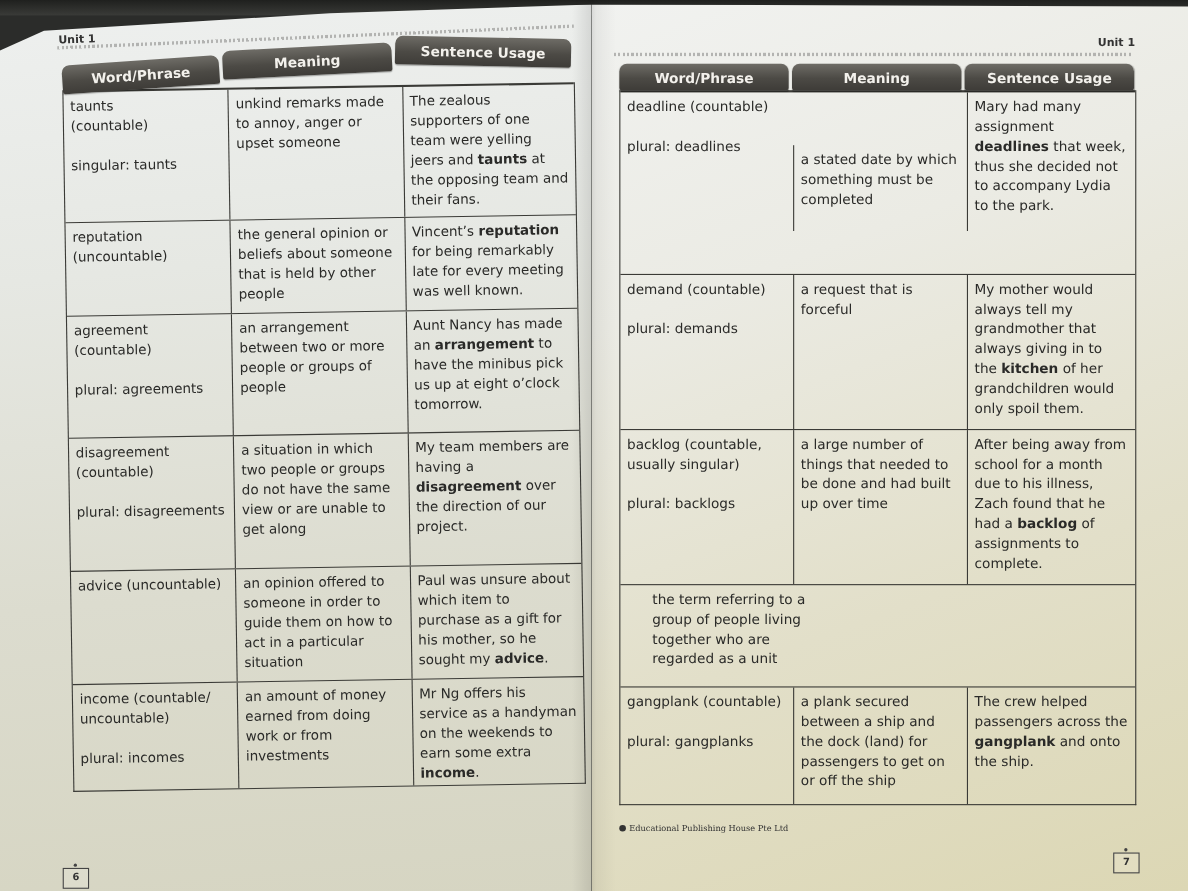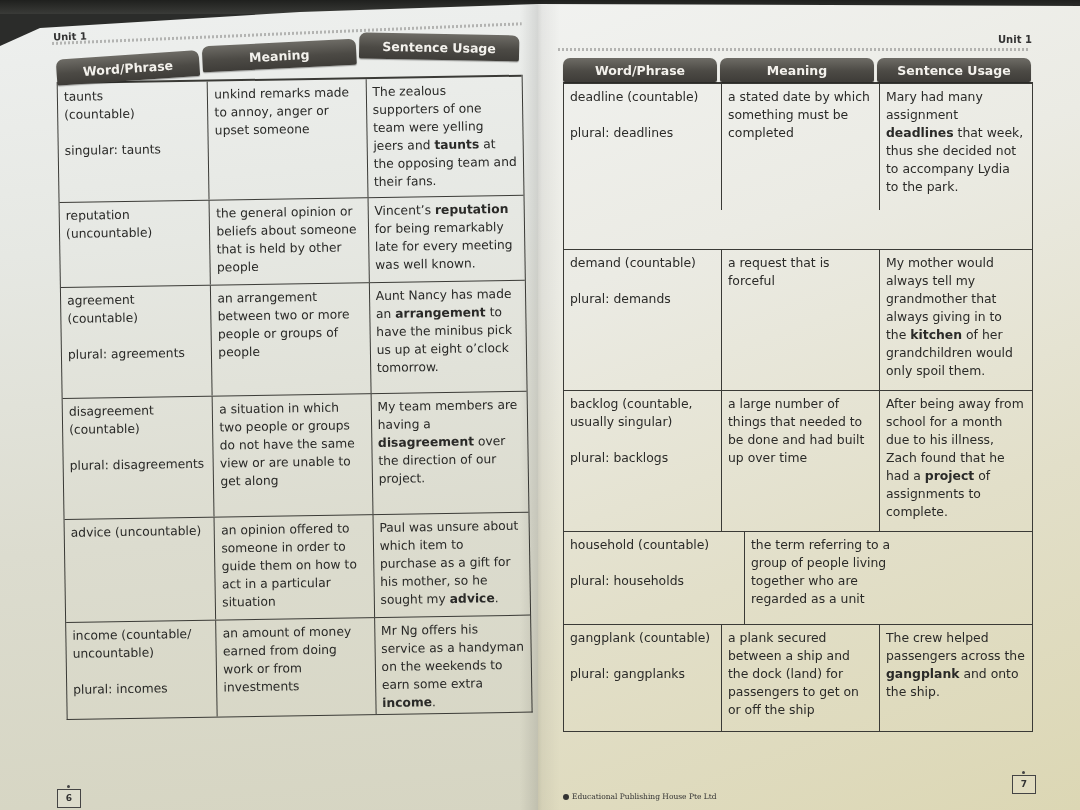--- a/index.html
+++ b/index.html
@@ -55,21 +55,21 @@
   .left-table .row .cell { font-size:12.3px; }
   .right-table { left:563px; top:58px; width:470px; }
 
   .page-num {
     position:absolute; width:22px; height:17px; border:1px solid #444;
     font-size:9px; font-weight:bold; text-align:center; line-height:17px; color:#333;
     background:rgba(255,255,255,.15);
   }
   .page-num::before { content:""; position:absolute; left:9px; top:-5px; width:3px; height:3px;
     background:#444; border-radius:50%; }
-  .copyright { position:absolute; left:563px; top:792px; font-size:7.5px; color:#333;
+  .copyright { position:absolute; left:563px; top:748px; font-size:7.5px; color:#333;
     font-family:"DejaVu Serif", serif; }
   .copyright .c-icon { display:inline-block; width:6px; height:6px; border-radius:50%;
     background:#333; margin-right:3px; vertical-align:middle; }
 </style>
 </head>
 <body>
 
 <div class="spread">
   <div class="top-dark"></div>
 
@@ -156,48 +156,43 @@
       <div class="hdr-cell" style="width:154px;height:24px;">Meaning</div>
       <div class="hdr-cell" style="width:154px;height:24px;">Sentence Usage</div>
     </div>
     <div class="body-grid" id="right-body">
         <div class="row" style="height: 126px;">
           <div class="cell" style="width: 157px;">
             <span class="word-line">deadline (countable)</span>
             <span class="gap"></span>
             <span class="word-line">plural: deadlines</span>
           </div>
-          <div class="cell" style="width: 158px;">a stated date by which something must be completed</div>
+          <div class="cell" style="width: 158px; margin-top: 48px;">a stated date by which something must be completed</div>
           <div class="cell" style="width: 153px;"><span>Mary had many assignment </span><b>deadlines</b><span> that week, thus she decided not to accompany Lydia to the park.</span></div>
         </div>
         <div class="row" style="height: 140px; margin-top: 39px;">
           <div class="cell" style="width: 157px;">
             <span class="word-line">demand (countable)</span>
             <span class="gap"></span>
             <span class="word-line">plural: demands</span>
           </div>
           <div class="cell" style="width: 158px;">a request that is forceful</div>
           <div class="cell" style="width: 153px;"><span>My mother would always tell my grandmother that always giving in to the </span><b>kitchen</b><span> of her grandchildren would only spoil them.</span></div>
         </div>
         <div class="row" style="height: 140px;">
           <div class="cell" style="width: 157px;">
             <span class="word-line">backlog (countable,</span>
             <span class="word-line">usually singular)</span>
             <span class="gap"></span>
             <span class="word-line">plural: backlogs</span>
           </div>
           <div class="cell" style="width: 158px;">a large number of things that needed to be done and had built up over time</div>
-          <div class="cell" style="width: 153px;"><span>After being away from school for a month due to his illness, Zach found that he had a </span><b>project</b><span> of assignments to complete.</span></div>
+          <div class="cell" style="width: 153px;"><span>After being away from school for a month due to his illness, Zach found that he had a </span><b>backlog</b><span> of assignments to complete.</span></div>
         </div>
         <div class="row" style="height: 92px;">
-          <div class="cell" style="width: 157px;">
-            <span class="word-line">household (countable)</span>
-            <span class="gap"></span>
-            <span class="word-line">plural: households</span>
-          </div>
           <div class="cell" style="width: 158px; margin-left: 23px;">the term referring to a group of people living together who are regarded as a unit</div>
         </div>
         <div class="row" style="height: 106px;">
           <div class="cell" style="width: 157px;">
             <span class="word-line">gangplank (countable)</span>
             <span class="gap"></span>
             <span class="word-line">plural: gangplanks</span>
           </div>
           <div class="cell" style="width: 158px;">a plank secured between a ship and the dock (land) for passengers to get on or off the ship</div>
           <div class="cell" style="width: 153px;"><span>The crew helped passengers across the </span><b>gangplank</b><span> and onto the ship.</span></div>

